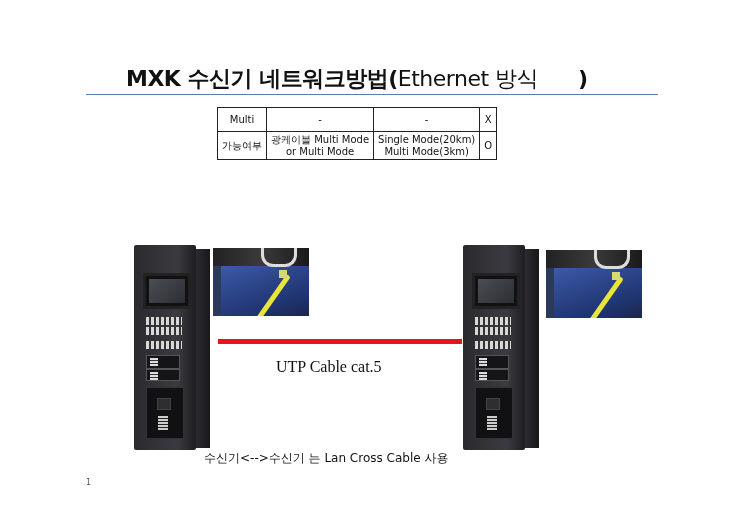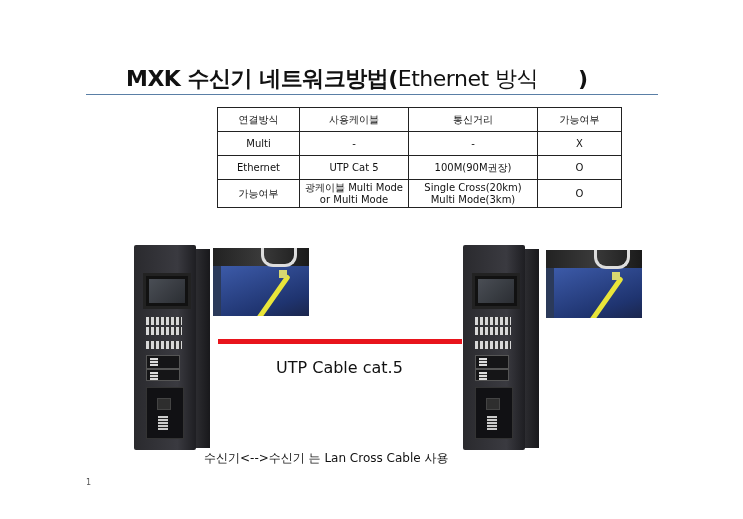--- a/index.html
+++ b/index.html
@@ -24,54 +24,42 @@
   .cab-door{position:absolute;left:12px;top:142px;width:36px;height:50px;background:#111114;border:1px solid #333;}
   .cab-door::before{content:"";position:absolute;left:10px;top:10px;width:12px;height:10px;background:#2e2e2e;border:1px solid #444;}
   .cab-door::after{content:"";position:absolute;left:11px;top:28px;width:10px;height:14px;background:repeating-linear-gradient(0deg,#ccc 0 2px,#222 2px 3px);}
   .photo{position:absolute;width:96px;height:68px;overflow:hidden;background:#2b3a5a;}
   .photo .board{position:absolute;left:8px;top:18px;width:96px;height:50px;background:linear-gradient(160deg,#3c5aa8,#1f3470 70%,#1a2448);}
   .photo .top{position:absolute;left:0;top:0;width:96px;height:18px;background:linear-gradient(90deg,#222,#3a3a3a,#1a1a1a);}
   .photo .wire{position:absolute;left:56px;top:22px;width:5px;height:60px;background:#e9e53a;transform:rotate(35deg);border-radius:3px;}
   .photo .plug{position:absolute;left:66px;top:22px;width:8px;height:8px;background:#d8d870;}
   .photo .white{position:absolute;left:48px;top:-4px;width:30px;height:20px;border:3px solid #ddd;border-top:none;border-radius:0 0 12px 12px;}
   .red-line{position:absolute;left:218px;top:339px;width:244px;height:5px;background:#e8141c;}
-  .cable-label{position:absolute;left:276px;top:358px;font-size:16px;white-space:nowrap;}
+  .cable-label{position:absolute;left:276px;top:358px;font-size:16px;white-space:nowrap;font-family:Liberation Serif, serif;}
   .note{position:absolute;left:204px;top:450px;font-size:12px;white-space:nowrap;}
   .pageno{position:absolute;left:86px;top:478px;font-size:8px;color:#555;}
 </style>
 </head>
 <body>
 
 <div class="title"><b>MXK 수신기 네트워크방법(</b><span class="light">Ethernet 방식</span><b>)</b></div>
 <div class="rule"></div>
 
 <table class="spec">
   <tbody>
-      <tr>
-    <td class="c1">연결방식</td>
-    <td class="c2">사용케이블</td>
-    <td class="c3">통신거리</td>
-    <td class="c4">가능여부</td>
-  </tr>
   <tr>
     <td>Multi</td>
     <td>-</td>
     <td>-</td>
     <td>X</td>
   </tr>
-  <tr>
-    <td>Ethernet</td>
-    <td>UTP Cat 5</td>
-    <td>100M(90M권장)</td>
-    <td>O</td>
-  </tr>
   <tr class="tall">
     <td>가능여부</td>
     <td><span>광케이블 Multi Mode</span><br><span>or Multi Mode</span></td>
-    <td><span>Single Cross(20km)</span><br><span>Multi Mode(3km)</span></td>
+    <td><span>Single Mode(20km)</span><br><span>Multi Mode(3km)</span></td>
     <td>O</td>
   </tr>
 </tbody>
   </table>
 
 <div class="cabinet" style="left:134px;top:245px;">
   <div class="cab-body"></div>
   <div class="cab-side"></div>
   <div class="cab-screen"></div>
   <div class="cab-row" style="top:72px;"></div>

